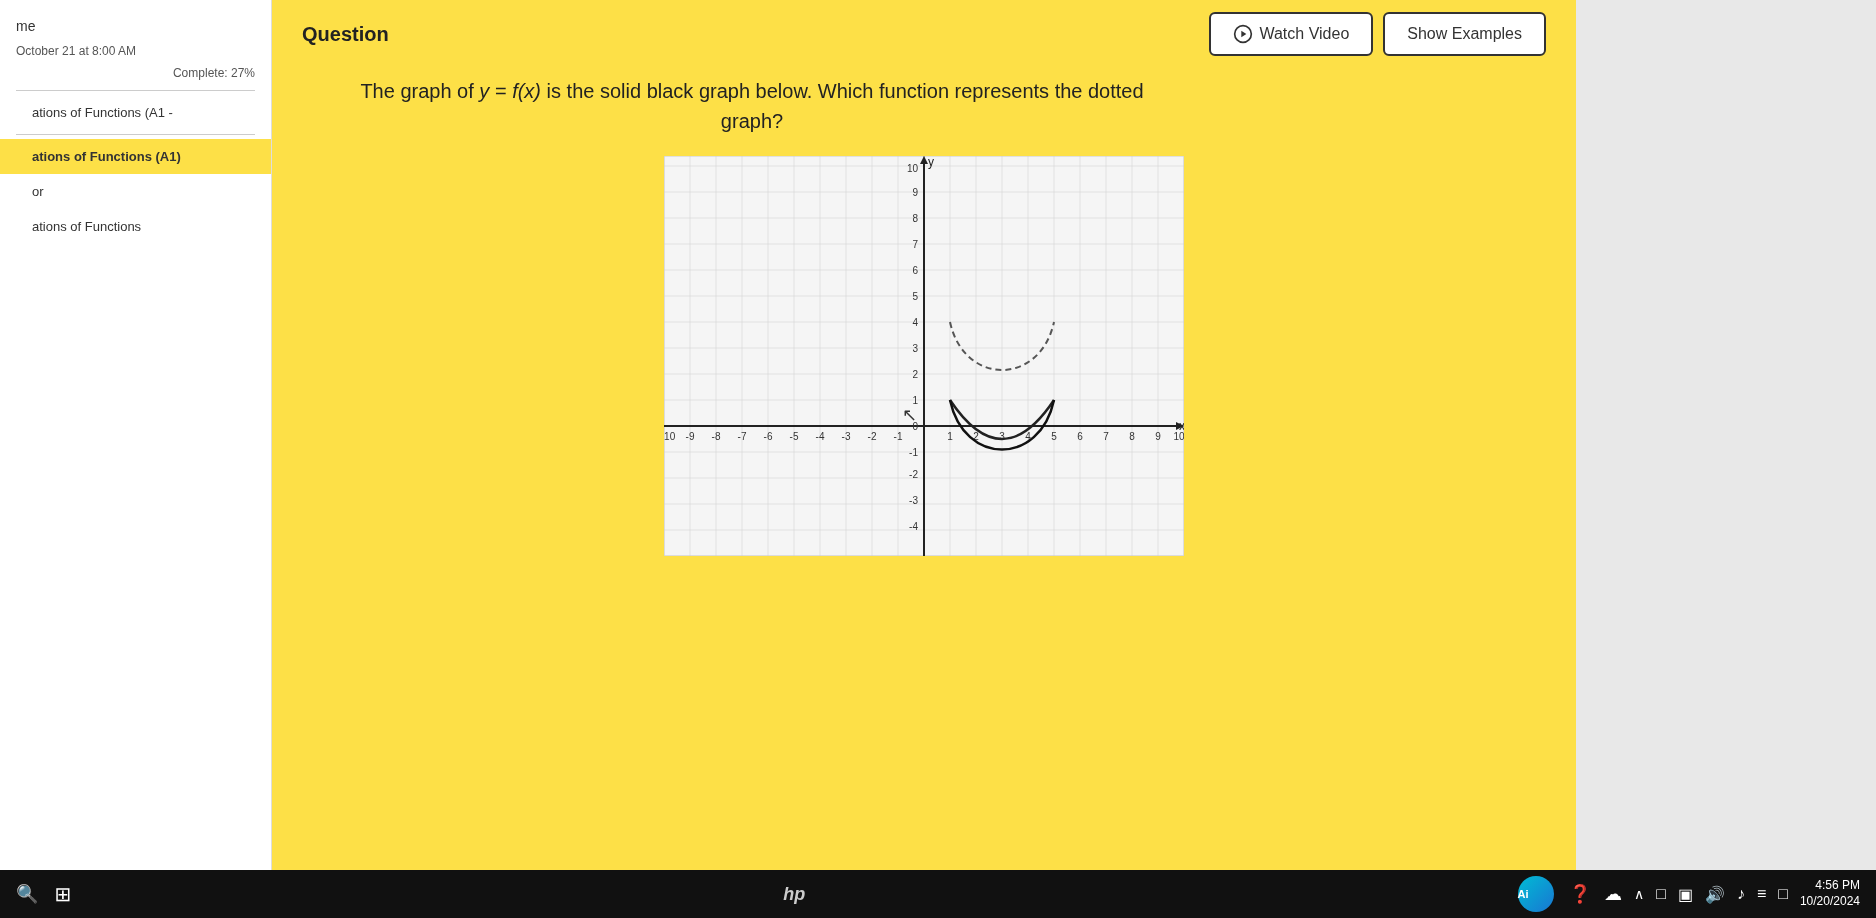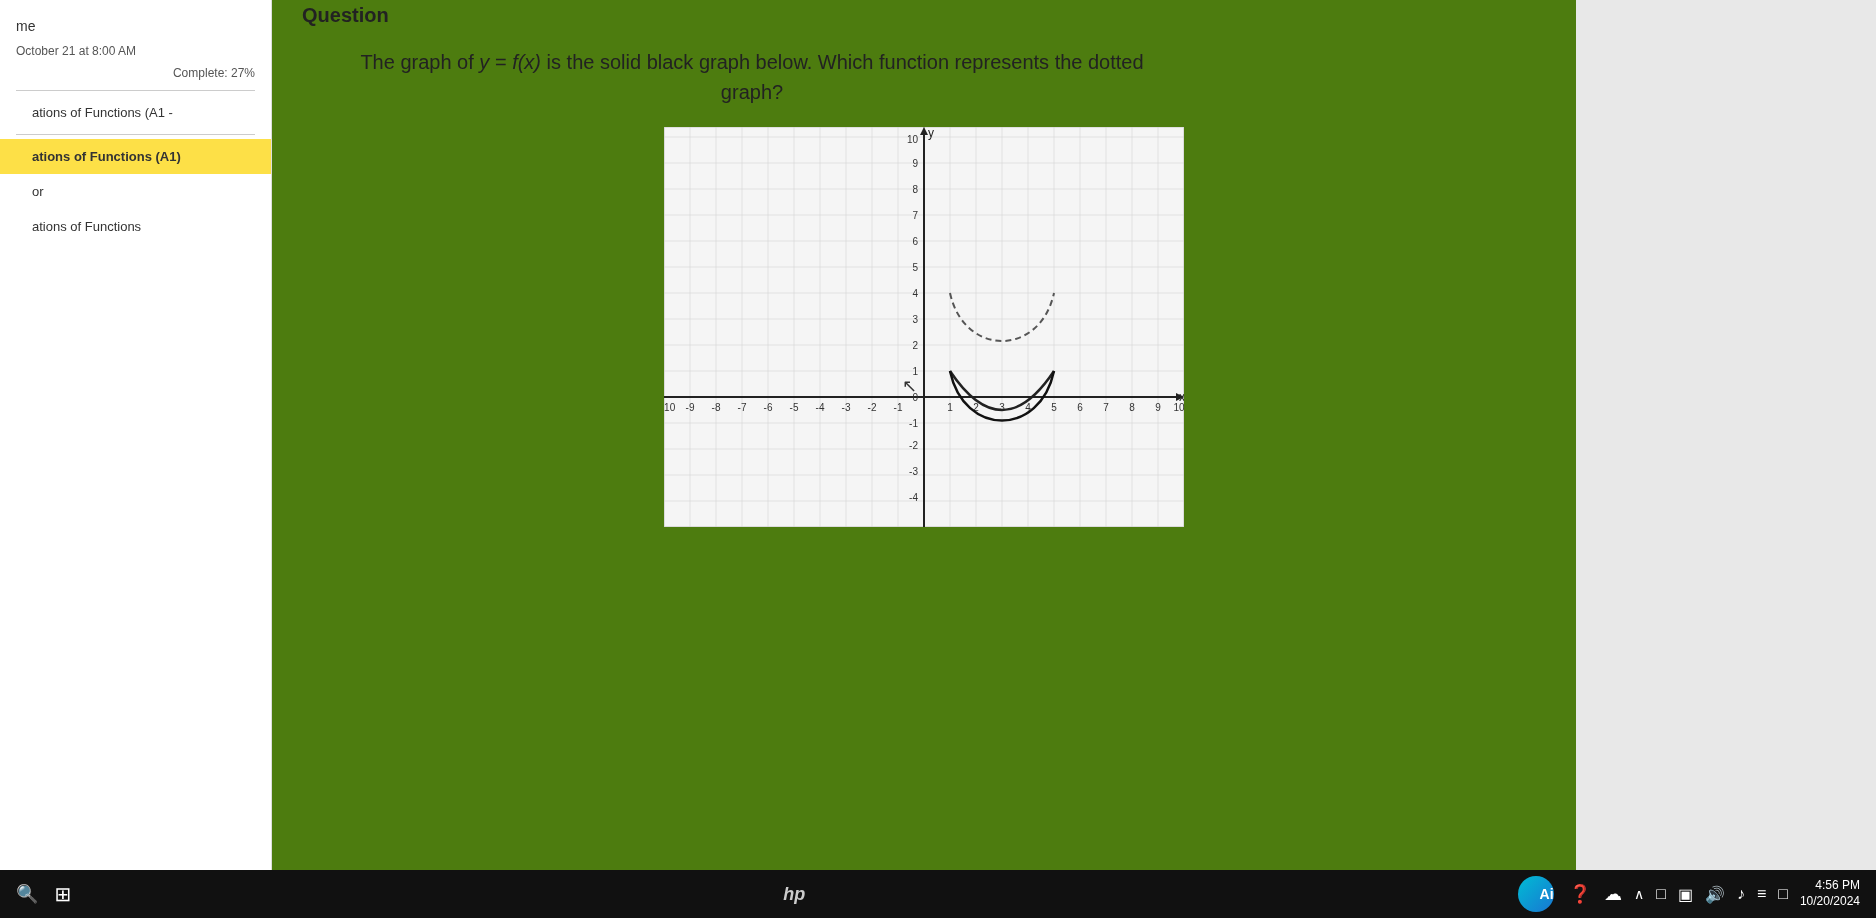--- a/index.html
+++ b/index.html
@@ -63,22 +63,22 @@
       cursor: pointer;
     }
     .sidebar-item.active {
       background: #fde047;
       font-weight: bold;
     }
 
     
     .main-content {
       flex: 1;
-      background: #4d7c0f;
-      padding: 4px 30px;
+      background: #fde047;
+      padding: 12px 30px;
       overflow-y: auto;
       position: relative;
     }
 
     
     .header-row {
       display: flex;
       align-items: center;
       justify-content: space-between;
       margin-bottom: 20px;
@@ -171,23 +171,23 @@
       display: flex;
       justify-content: center;
     }
     .taskbar-ai {
       background: linear-gradient(135deg, #00bcd4, #1976d2);
       border-radius: 50%;
       width: 36px;
       height: 36px;
       display: flex;
       align-items: center;
-      justify-content: flex-end;
+      justify-content: flex-start;
       color: #fff;
-      font-size: 14px;
+      font-size: 11px;
       font-weight: bold;
     }
     .taskbar-right {
       display: flex;
       align-items: center;
       gap: 12px;
       color: #fff;
       font-size: 12px;
     }
     .taskbar-time {
@@ -223,20 +223,32 @@
     </div>
     <div class="sidebar-item">
       <span>ations of Functions</span>
     </div>
   </div>
 
   <div class="main-content">
 
     <div class="header-row">
       <div class="question-label">Question</div>
+      <div class="header-buttons">
+        <button class="btn-watch">
+          <svg class="play-icon" viewBox="0 0 24 24" fill="none" stroke="currentColor" stroke-width="2">
+            <circle cx="12" cy="12" r="10"></circle>
+            <polygon points="10,8 16,12 10,16" fill="currentColor" stroke="none"></polygon>
+          </svg>
+          <span>Watch Video</span>
+        </button>
+        <button class="btn-examples">
+          <span>Show Examples</span>
+        </button>
+      </div>
     </div>
 
     <div class="question-text">
       <span>The graph of </span><span class="math">y</span><span> = </span><span class="math">f(x)</span><span> is the solid black graph below. Which function represents the dotted</span><br>
       <span>graph?</span>
     </div>
 
     <div class="graph-container">
       <svg class="graph-svg" viewBox="0 0 520 400" xmlns="http://www.w3.org/2000/svg">
 

